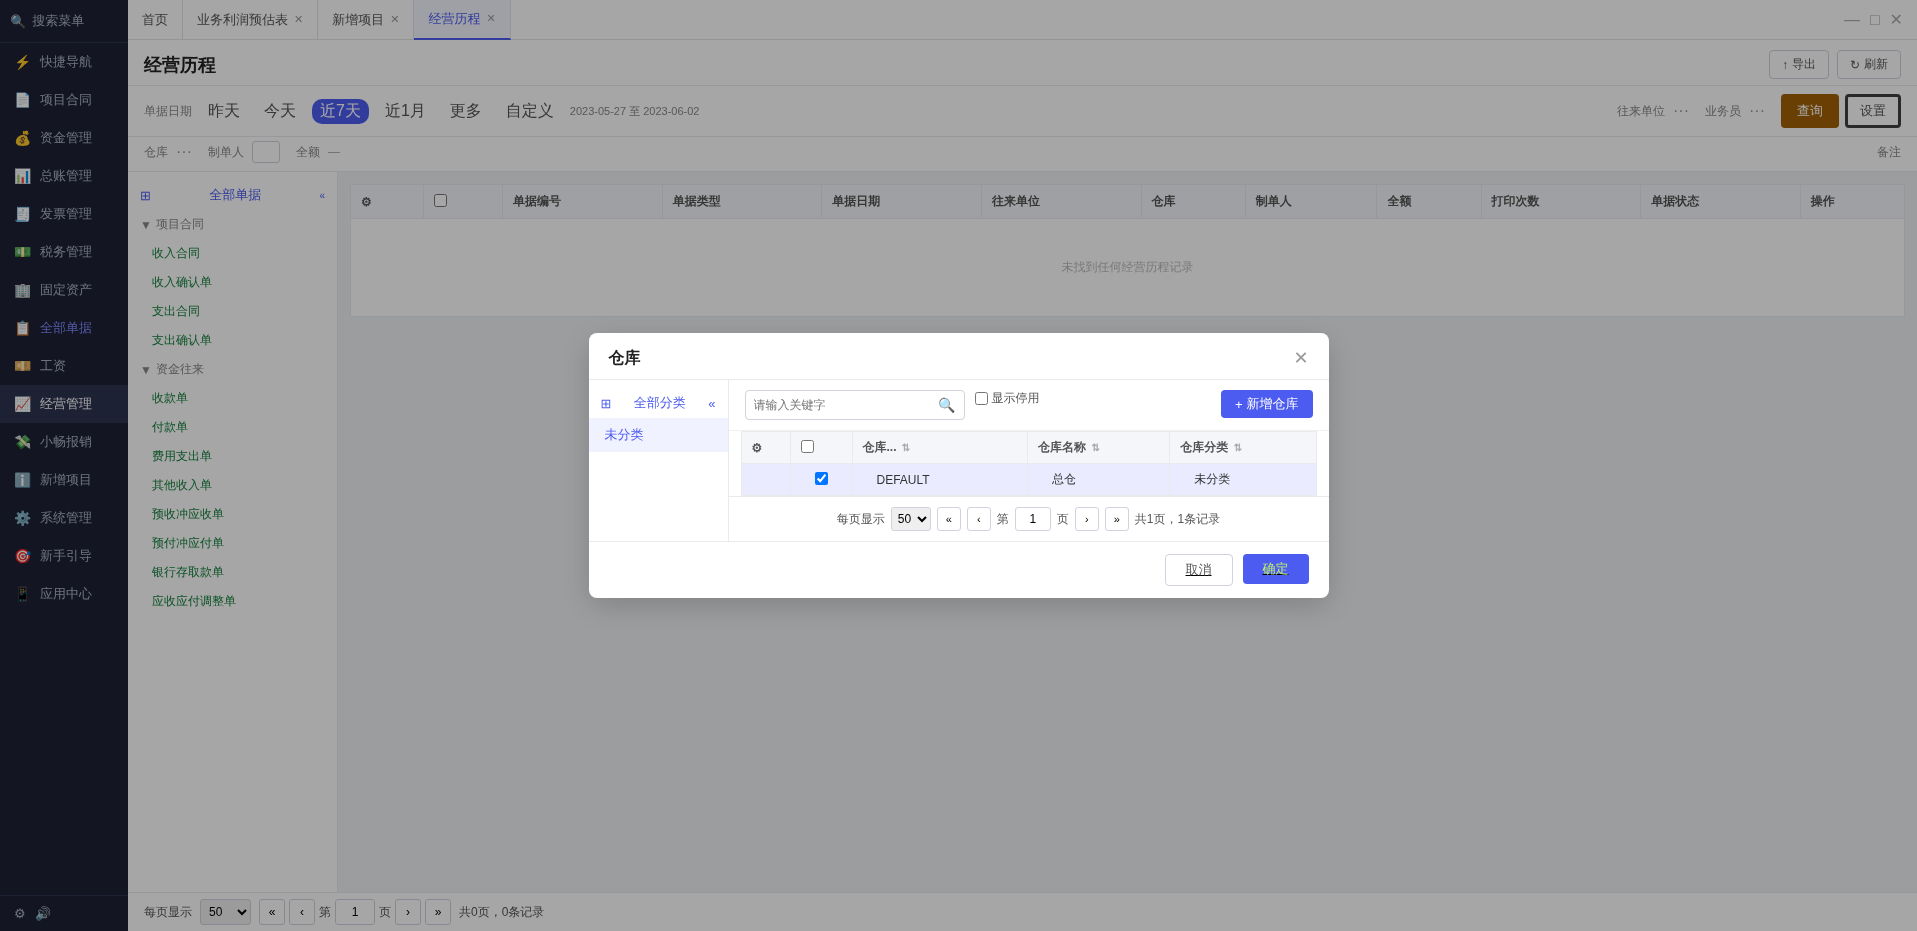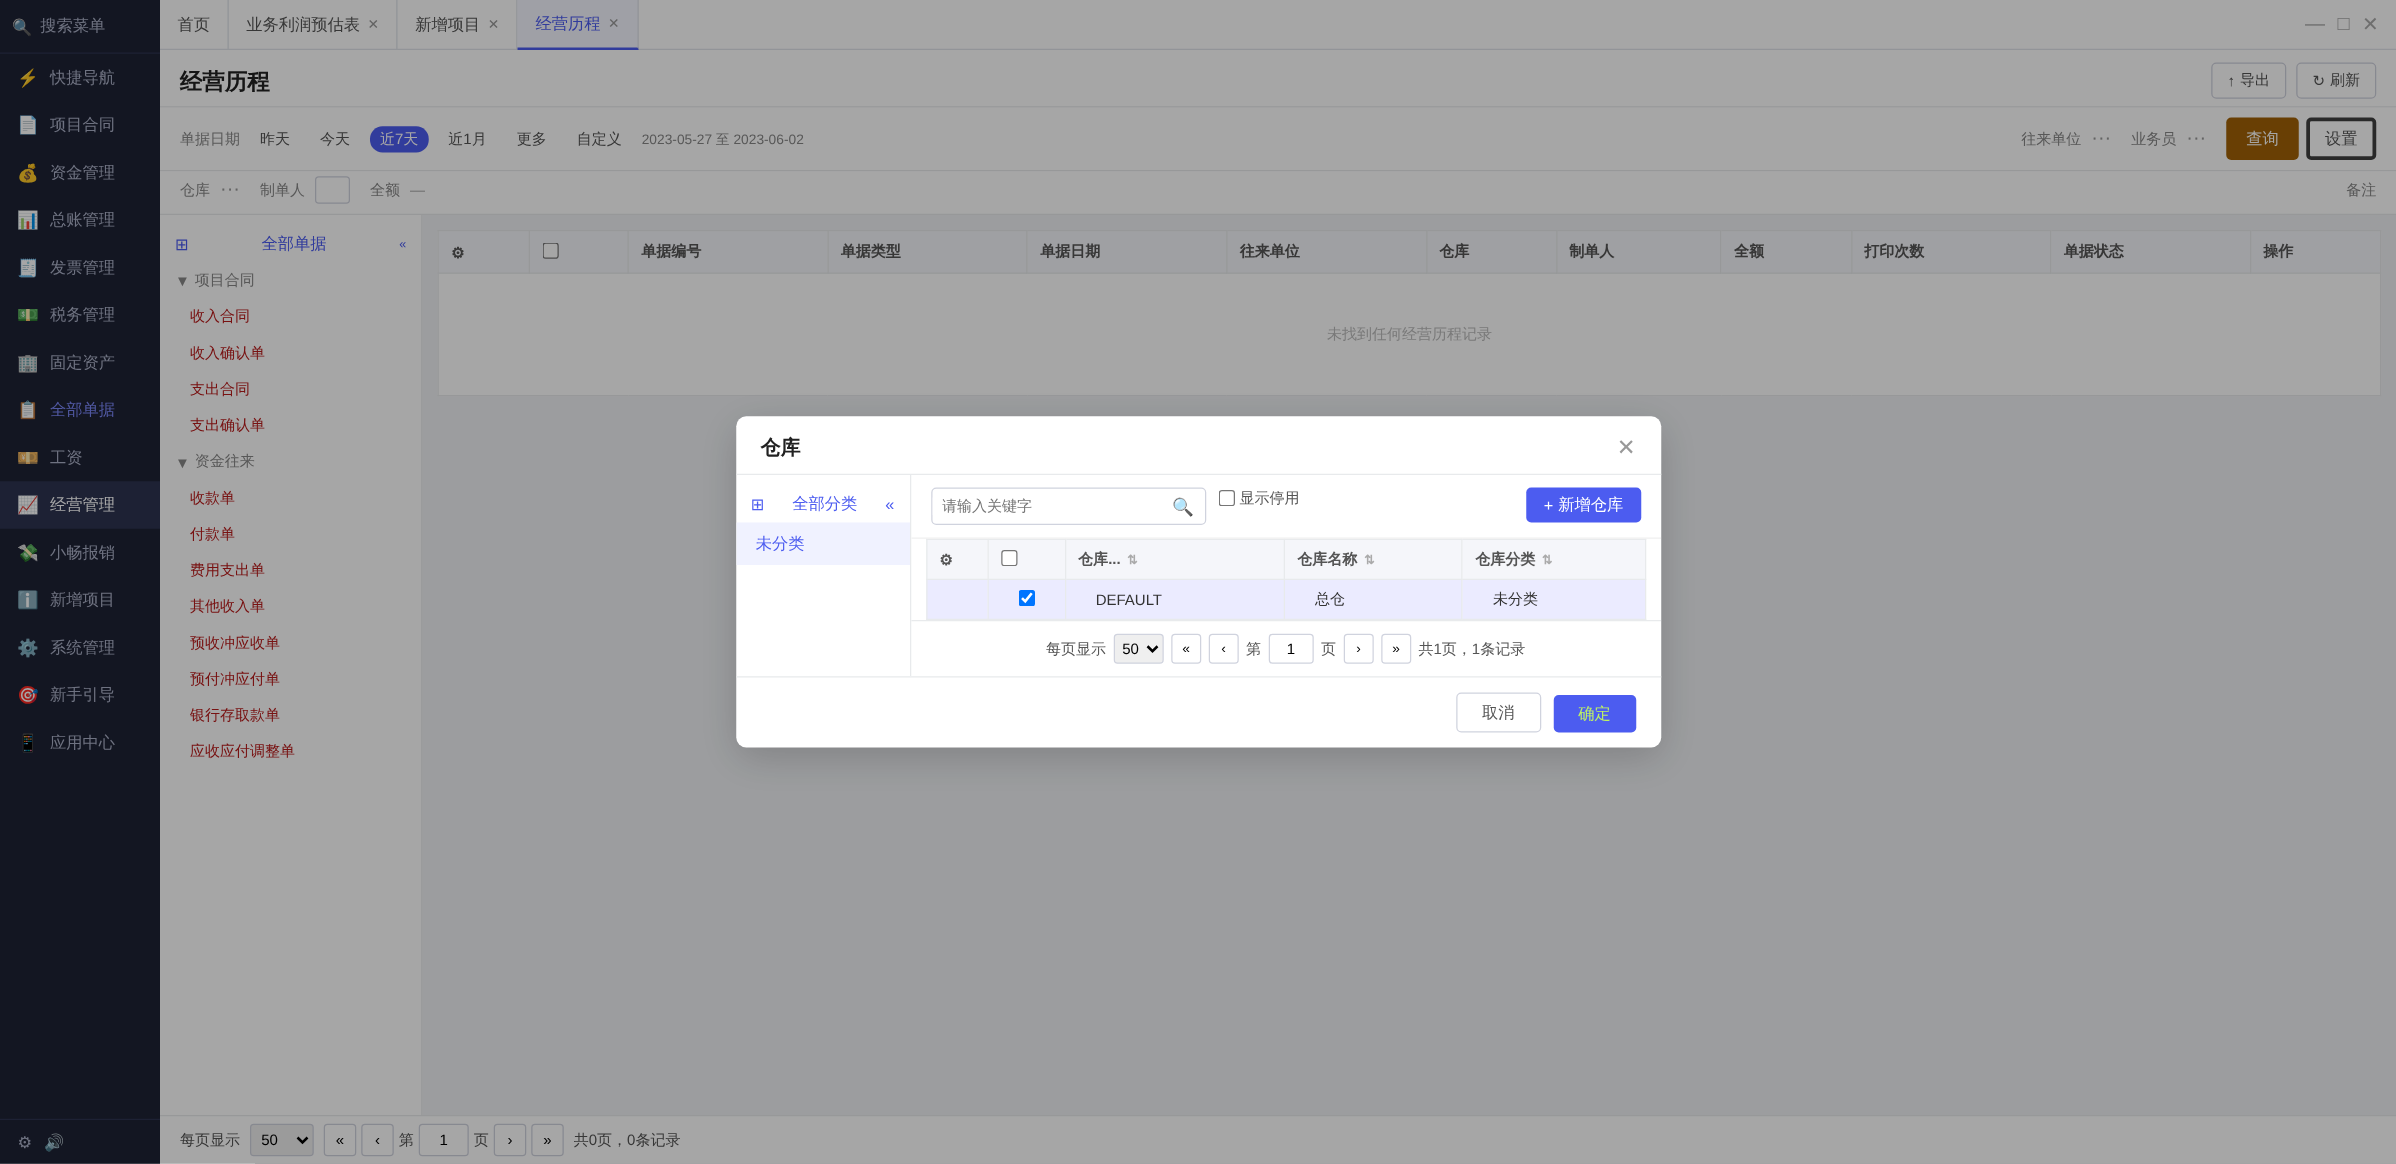--- a/index.html
+++ b/index.html
@@ -50,37 +50,37 @@
     .page-header-actions { margin-left: auto; display: flex; gap: 8px; }
     .btn-outline { padding: 5px 12px; border: 1px solid #d0d3de; background: #fff; border-radius: 4px; cursor: pointer; font-size: 12px; color: #555; display: flex; align-items: center; gap: 4px; }
 
     
     .filter-bar {
       background: #fff; padding: 8px 16px; display: flex; align-items: center; gap: 16px;
       flex-wrap: wrap; border-bottom: 1px solid #e8eaec; font-size: 12px; color: #555;
     }
     .filter-row { display: flex; align-items: center; gap: 8px; flex-wrap: wrap; }
     .filter-label { color: #888; white-space: nowrap; }
-    .date-btn { padding: 2px 8px; border-radius: 3px; cursor: pointer; border: none; background: transparent; font-size: 12px; color: #555; text-align: center; }
+    .date-btn { padding: 2px 8px; border-radius: 3px; cursor: pointer; border: none; background: transparent; font-size: 16px; color: #555; text-align: center; }
     .date-btn.active { background: #4c5cf0; color: #fff; border-radius: 10px; }
     .date-range { color: #888; font-size: 11px; }
     .filter-select { border: 1px solid #d0d3de; border-radius: 3px; padding: 3px 20px 3px 6px; font-size: 12px; color: #555; cursor: pointer; background: #fff; appearance: none; }
     .filter-dots { color: #999; font-size: 16px; cursor: pointer; }
     .filter-actions { margin-left: auto; display: flex; gap: 6px; }
     .btn-primary { padding: 5px 16px; background: #a16207; color: #fff; border: none; border-radius: 4px; cursor: pointer; font-size: 13px; }
     .btn-secondary { padding: 5px 12px; background: #fff; color: #555; border: 3px solid #404040; border-radius: 4px; cursor: pointer; font-size: 13px; }
 
     
     .content-area { display: flex; flex: 1; overflow: hidden; }
     .sub-sidebar {
       width: 210px; background: #fff; border-right: 1px solid #e8eaec;
       overflow-y: auto; padding: 8px 0; flex-shrink: 0;
     }
     .sub-sidebar-header { display: flex; align-items: center; justify-content: space-between; padding: 6px 12px; color: #4c5cf0; font-size: 13px; font-weight: 500; cursor: pointer; }
-    .sub-sidebar-item { padding: 6px 24px; color: #b91c1c; font-size: 12px; cursor: pointer; white-space: nowrap; }
+    .sub-sidebar-item { padding: 6px 24px; color: #15803d; font-size: 12px; cursor: pointer; white-space: nowrap; }
     .sub-sidebar-group { color: #888; font-size: 12px; padding: 6px 12px; display: flex; align-items: center; gap: 4px; cursor: pointer; }
     .collapse-icon { font-size: 10px; }
 
     
     .main-table-area { flex: 1; overflow: auto; padding: 12px; }
 
     
     .data-table { width: 100%; border-collapse: collapse; background: #fff; }
     .data-table th { background: #f5f6fa; border: 1px solid #e8eaec; padding: 8px 10px; font-size: 12px; color: #555; text-align: left; white-space: nowrap; }
     .data-table td { border: 1px solid #e8eaec; padding: 8px 10px; font-size: 12px; color: #333; }
@@ -135,21 +135,21 @@
     .modal-table th { background: #f5f6fa; border: 1px solid #e8eaec; padding: 7px 10px; font-size: 12px; color: #555; text-align: left; white-space: nowrap; }
     .modal-table td { border: 1px solid #e8eaec; padding: 7px 24px; font-size: 12px; color: #333; }
     .modal-table tr.selected td { background: #ebebff; }
     .sort-icon { font-size: 10px; color: #aaa; margin-left: 2px; }
 
     .modal-pagination { display: flex; align-items: center; justify-content: center; gap: 6px; padding: 10px 16px; border-top: 1px solid #e8eaec; font-size: 12px; color: #555; }
     .modal-page-btn { width: 24px; height: 24px; border: 1px solid #d0d3de; background: #fff; border-radius: 3px; cursor: pointer; display: flex; align-items: center; justify-content: center; font-size: 11px; }
     .modal-page-input { width: 36px; height: 24px; border: 1px solid #d0d3de; border-radius: 3px; text-align: center; font-size: 12px; }
     .modal-page-select { height: 24px; border: 1px solid #d0d3de; border-radius: 3px; font-size: 12px; padding: 0 2px; }
 
-    .modal-footer { display: flex; align-items: flex-end; justify-content: flex-end; gap: 10px; padding: 12px 20px; border-top: 1px solid #e8eaec; }
+    .modal-footer { display: flex; align-items: flex-start; justify-content: flex-end; gap: 10px; padding: 12px 20px; border-top: 1px solid #e8eaec; text-decoration: underline; }
     .btn-cancel { padding: 6px 20px; border: 1px solid #d0d3de; background: #fff; border-radius: 4px; cursor: pointer; font-size: 13px; color: #555; }
     .btn-confirm { padding: 6px 20px; background: #4c5cf0; color: #bef264; border: none; border-radius: 4px; cursor: pointer; font-size: 13px; }
 
     
     ::-webkit-scrollbar { width: 5px; height: 5px; }
     ::-webkit-scrollbar-thumb { background: #ccc; border-radius: 3px; }
   </style>
 </head>
 <body>
 

